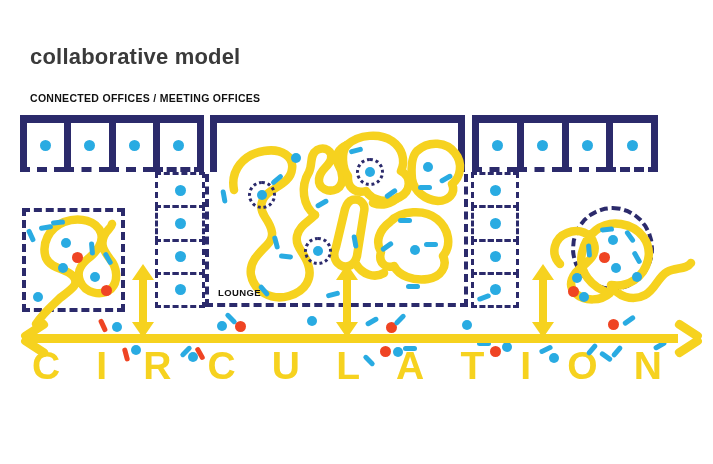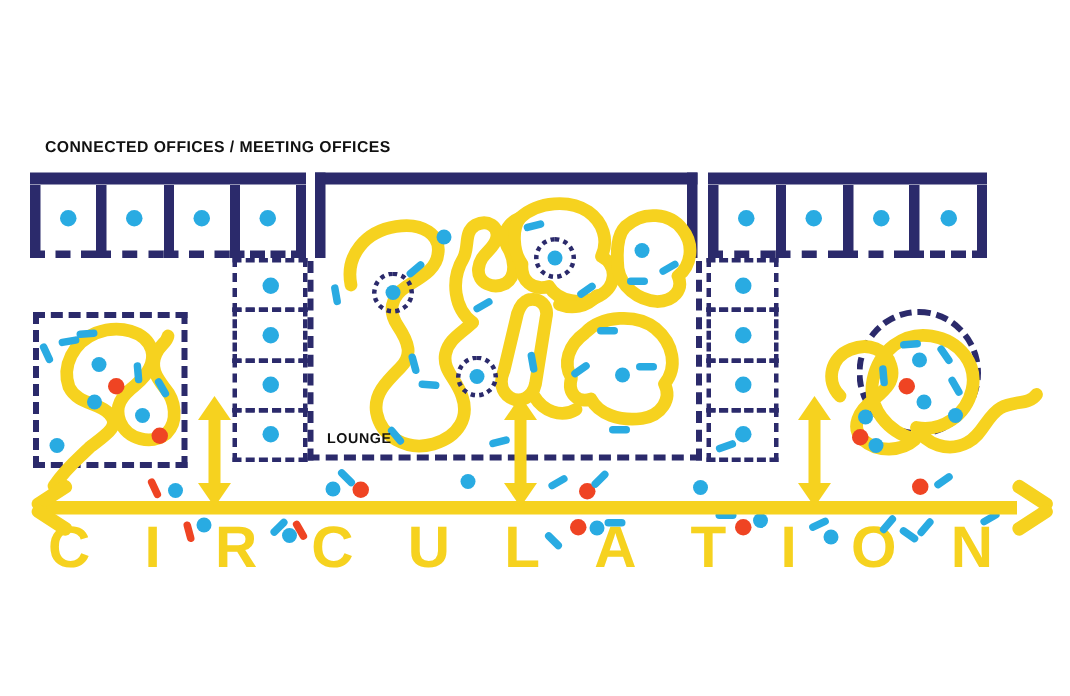--- a/index.html
+++ b/index.html
@@ -46,20 +46,21 @@
   .chev.r1{left:671px;top:334px;transform-origin:right center;transform:rotate(33deg);}
   .chev.r2{left:671px;top:334px;transform-origin:right center;transform:rotate(-33deg);}
   .circ-word{position:absolute;left:32px;top:346px;width:630px;display:flex;justify-content:space-between;z-index:4;}
   .circ-letter{font-size:39px;font-weight:bold;color:#f6d21f;line-height:1;letter-spacing:0;}
 </style>
 </head>
 <body>
 
 <div id="canvas">
 
+  <div class="title">collaborative model</div>
   <div class="section-label">CONNECTED OFFICES / MEETING OFFICES</div>
 
   <div class="lounge-rect"></div>
   <div class="collab-square"></div>
   <div class="collab-circle"></div>
   <div class="lounge-label">LOUNGE</div>
 
   <div id="offices">
       <div class="office-group" style="left: 20px; width: 184px;">
         <div class="office-topbar"></div>

